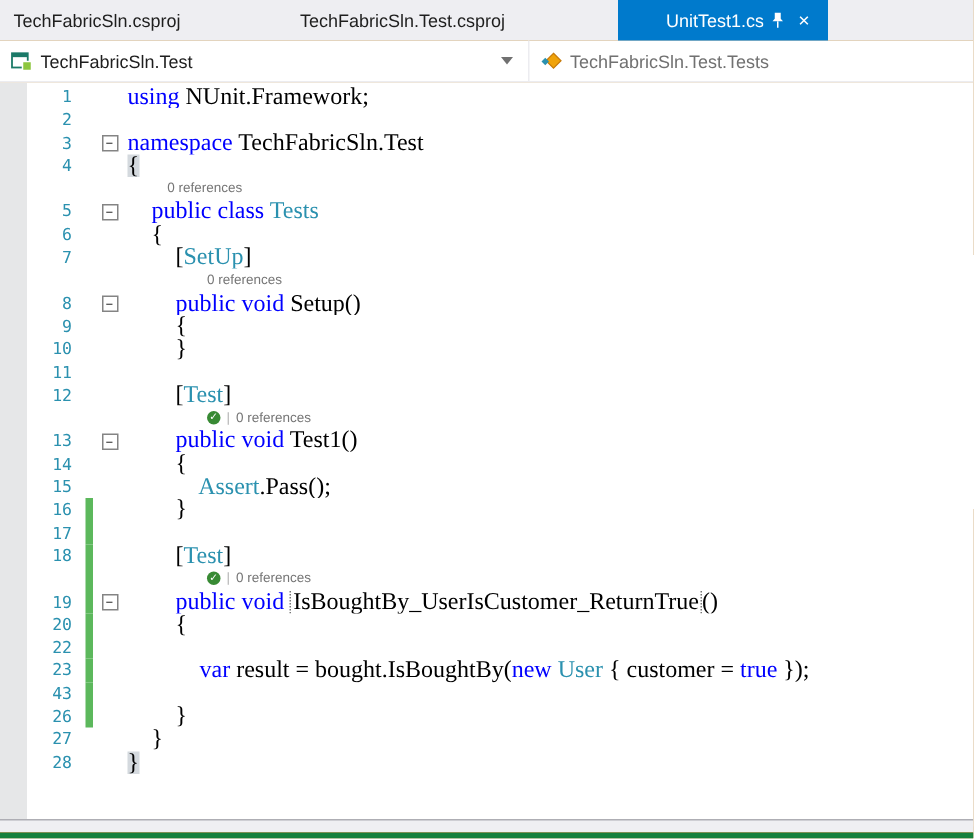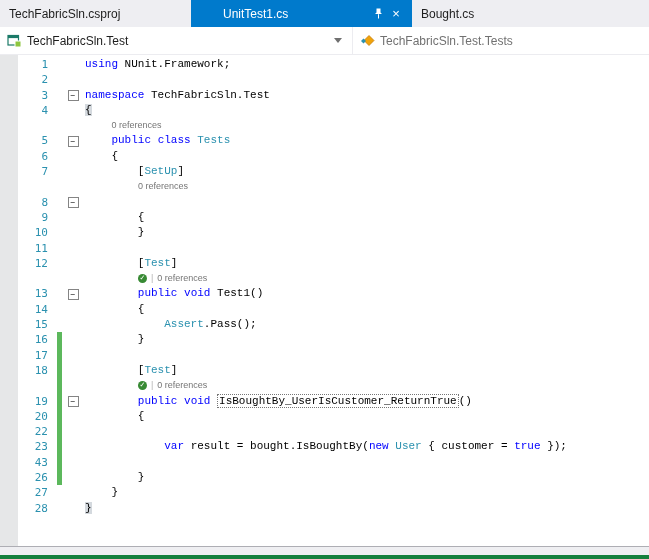--- a/index.html
+++ b/index.html
@@ -38,21 +38,21 @@
   .row{display:flex;height:15.3px;line-height:15.3px;align-items:stretch;}
   .cell-ind{width:18px;flex:0 0 18px;}
   .cell-num{width:38px;flex:0 0 38px;text-align:right;padding-right:8px;box-sizing:border-box;
        font-family:"DejaVu Sans Mono",monospace;font-size:11px;color:#2b91af;}
   .cell-chg{width:8px;flex:0 0 8px;position:relative;}
   .cell-chg.on::after{content:"";position:absolute;left:1px;top:0;bottom:0;width:5px;background:#5cb85c;}
   .cell-fold{width:18px;flex:0 0 18px;display:flex;align-items:center;justify-content:center;}
   .foldbox{display:inline-flex;align-items:center;justify-content:center;width:9px;height:9px;
        border:1px solid #848484;background:#ffffff;font-size:8px;line-height:9px;color:#1e1e1e;
        font-family:"DejaVu Sans Mono",monospace;box-sizing:content-box;}
-  .cell-code{flex:1;white-space:pre;font-family:Liberation Mono, monospace;font-size:11px;
+  .cell-code{flex:1;white-space:pre;font-family:Liberation Serif, serif;font-size:16px;
        color:#000000;padding-left:3px;overflow:hidden;}
   .tk-k{color:#0000ff;}
   .tk-t{color:#2b91af;}
   .tk-d{color:#000000;}
   .tk-hl{color:#000000;background:#d4d9de;}
   .tk-box{color:#000000;border:1px dotted #767676;padding:0 1px;}
   
   .lens-row .cell-code{font-family:"Liberation Sans",sans-serif;font-size:9px;color:#767676;
        display:flex;align-items:flex-start;}
   .lens .check{display:inline-flex;align-items:center;justify-content:center;width:9px;height:9px;
@@ -64,20 +64,23 @@
   .bottom-strip{position:absolute;left:0;right:0;bottom:0;height:8px;background:#efeff2;border-top:1px solid #aeaeb4;}
 </style>
 </head>
 <body>
 
 <div class="window">
 
   <div class="tab-bar">
       <div class="tab">
         <span class="tab-label">TechFabricSln.csproj</span>
+      </div>
+      <div class="tab">
+        <span class="tab-label">TechFabricSln.Test.csproj</span>
       </div>
       <div class="tab active">
         <span class="tab-label">UnitTest1.cs</span>
         <span class="pin">
           <svg width="9" height="11" viewBox="0 0 9 11">
             <path d="M2.5 0.5 h4 v4 l1.5 1.6 h-7 l1.5 -1.6 z" fill="#ffffff"></path>
             <rect x="4" y="6.2" width="1" height="4.3" fill="#ffffff"></rect>
           </svg>
         </span>
         <span class="close">×</span>
@@ -180,20 +183,21 @@
           <div class="cell-fold"></div>
           <div class="cell-code" style="padding-left: 55.96px;"><span class="lens"><span>0 references</span></span></div>
         </div>
         <div class="row">
           <div class="cell-ind"></div>
           <div class="cell-num">8</div>
           <div class="cell-chg"></div>
           <div class="cell-fold">
             <span class="foldbox">−</span>
           </div>
+          <div class="cell-code"><span class="tk-d">        </span><span class="tk-k">public</span><span class="tk-d"> </span><span class="tk-k">void</span><span class="tk-d"> Setup()</span></div>
         </div>
         <div class="row">
           <div class="cell-ind"></div>
           <div class="cell-num">9</div>
           <div class="cell-chg"></div>
           <div class="cell-fold"></div>
           <div class="cell-code"><span class="tk-d">        {</span></div>
         </div>
         <div class="row">
           <div class="cell-ind"></div>

